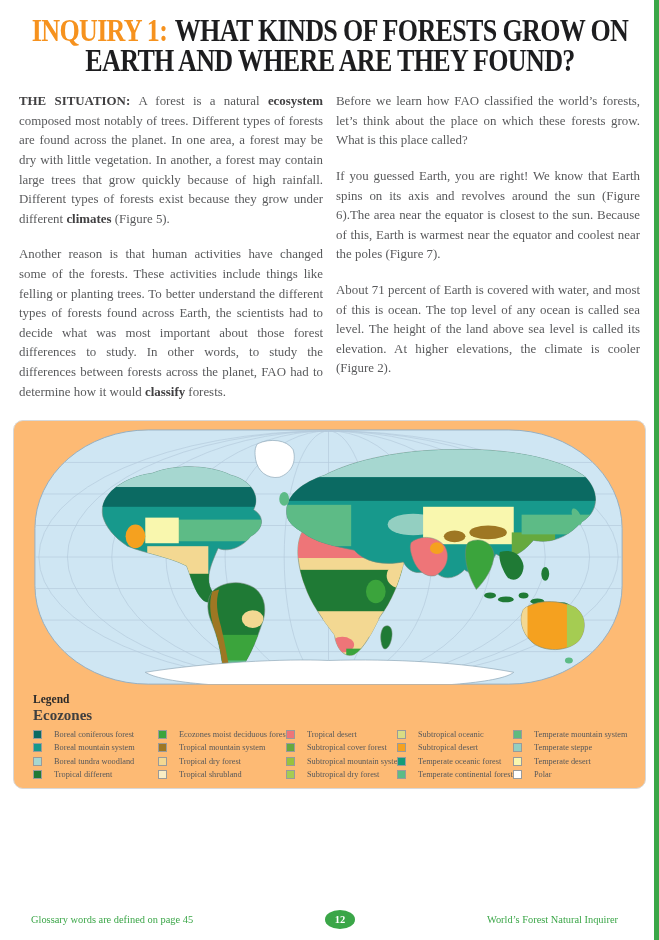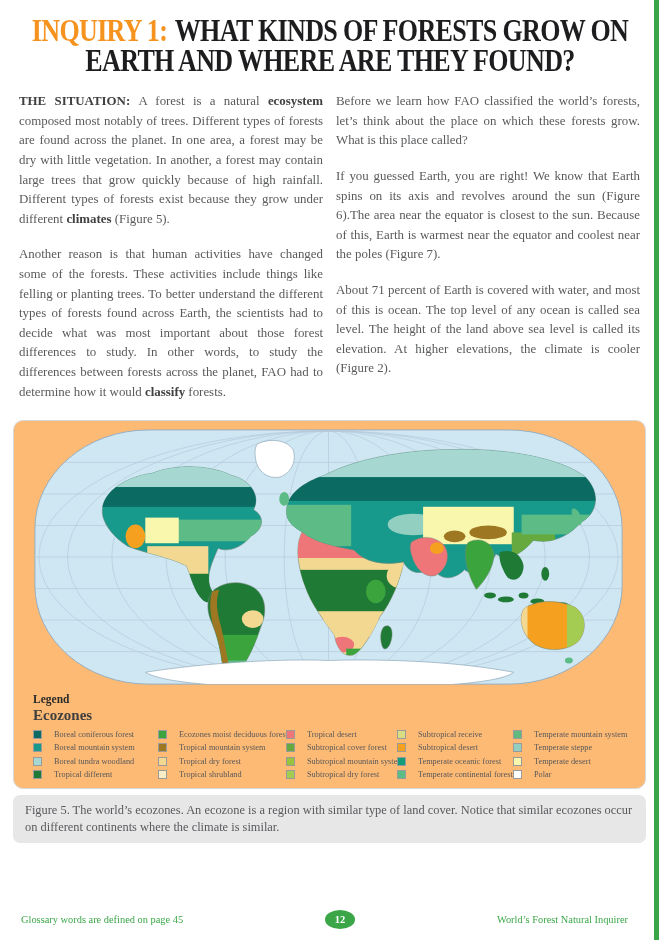--- a/index.html
+++ b/index.html
@@ -33,21 +33,21 @@
   .leg-item{display:flex;align-items:center;gap:12px;}
   .swatch{width:9px;height:9px;border:0.5px solid #9a9a9a;box-sizing:border-box;flex:0 0 9px;}
   .leg-label{font-size:8.3px;color:#57585a;white-space:nowrap;}
 
   
   .caption{margin:6px 13px 0;background:#E7E7E8;border-radius:7px;padding:7px 12px;
            font-size:12.4px;color:#58595b;line-height:1.38;}
 
   
   .footer{position:absolute;left:0;right:10px;bottom:11px;display:flex;align-items:center;
-          justify-content:space-between;padding:0 21px;font-size:10.4px;color:#3BA648;}
+          justify-content:space-between;padding:0 31px;font-size:10.4px;color:#3BA648;}
   .badge{width:30px;height:19px;border-radius:50%;background:#3BA648;color:#fff;font-weight:bold;
          font-size:10.5px;display:flex;align-items:center;justify-content:center;}
 </style>
 </head>
 <body>
 
 <div class="page">
   <div class="edge-bar"></div>
 
   <div class="title">
@@ -234,21 +234,21 @@
           <div class="leg-item">
             <span class="swatch" style="background: rgb(153, 194, 62);"></span>
             <span class="leg-label">Subtropical mountain system</span>
           </div>
           <div class="leg-item">
             <span class="swatch" style="background: rgb(165, 204, 82);"></span>
             <span class="leg-label">Subtropical dry forest</span>
           </div>
           <div class="leg-item">
             <span class="swatch" style="background: rgb(217, 221, 132);"></span>
-            <span class="leg-label">Subtropical receive</span>
+            <span class="leg-label">Subtropical oceanic</span>
           </div>
           <div class="leg-item">
             <span class="swatch" style="background: rgb(245, 161, 31);"></span>
             <span class="leg-label">Subtropical desert</span>
           </div>
           <div class="leg-item">
             <span class="swatch" style="background: rgb(19, 156, 121);"></span>
             <span class="leg-label">Temperate oceanic forest</span>
           </div>
           <div class="leg-item">
@@ -268,20 +268,19 @@
             <span class="leg-label">Temperate desert</span>
           </div>
           <div class="leg-item">
             <span class="swatch" style="background: rgb(255, 255, 255);"></span>
             <span class="leg-label">Polar</span>
           </div>
         </div>
     </div>
   </div>
 
-  <div class="caption">Figure 5. The world’s ecozones. An ecozone is a region with similar type of land cover. Notice that similar ecozones occur on different continents where the climate is similar.</div>
 
   <div class="footer">
     <span>Glossary words are defined on page 45</span>
     <span class="badge">12</span>
     <span>World’s Forest Natural Inquirer</span>
   </div>
 </div>
 
 </body></html>

